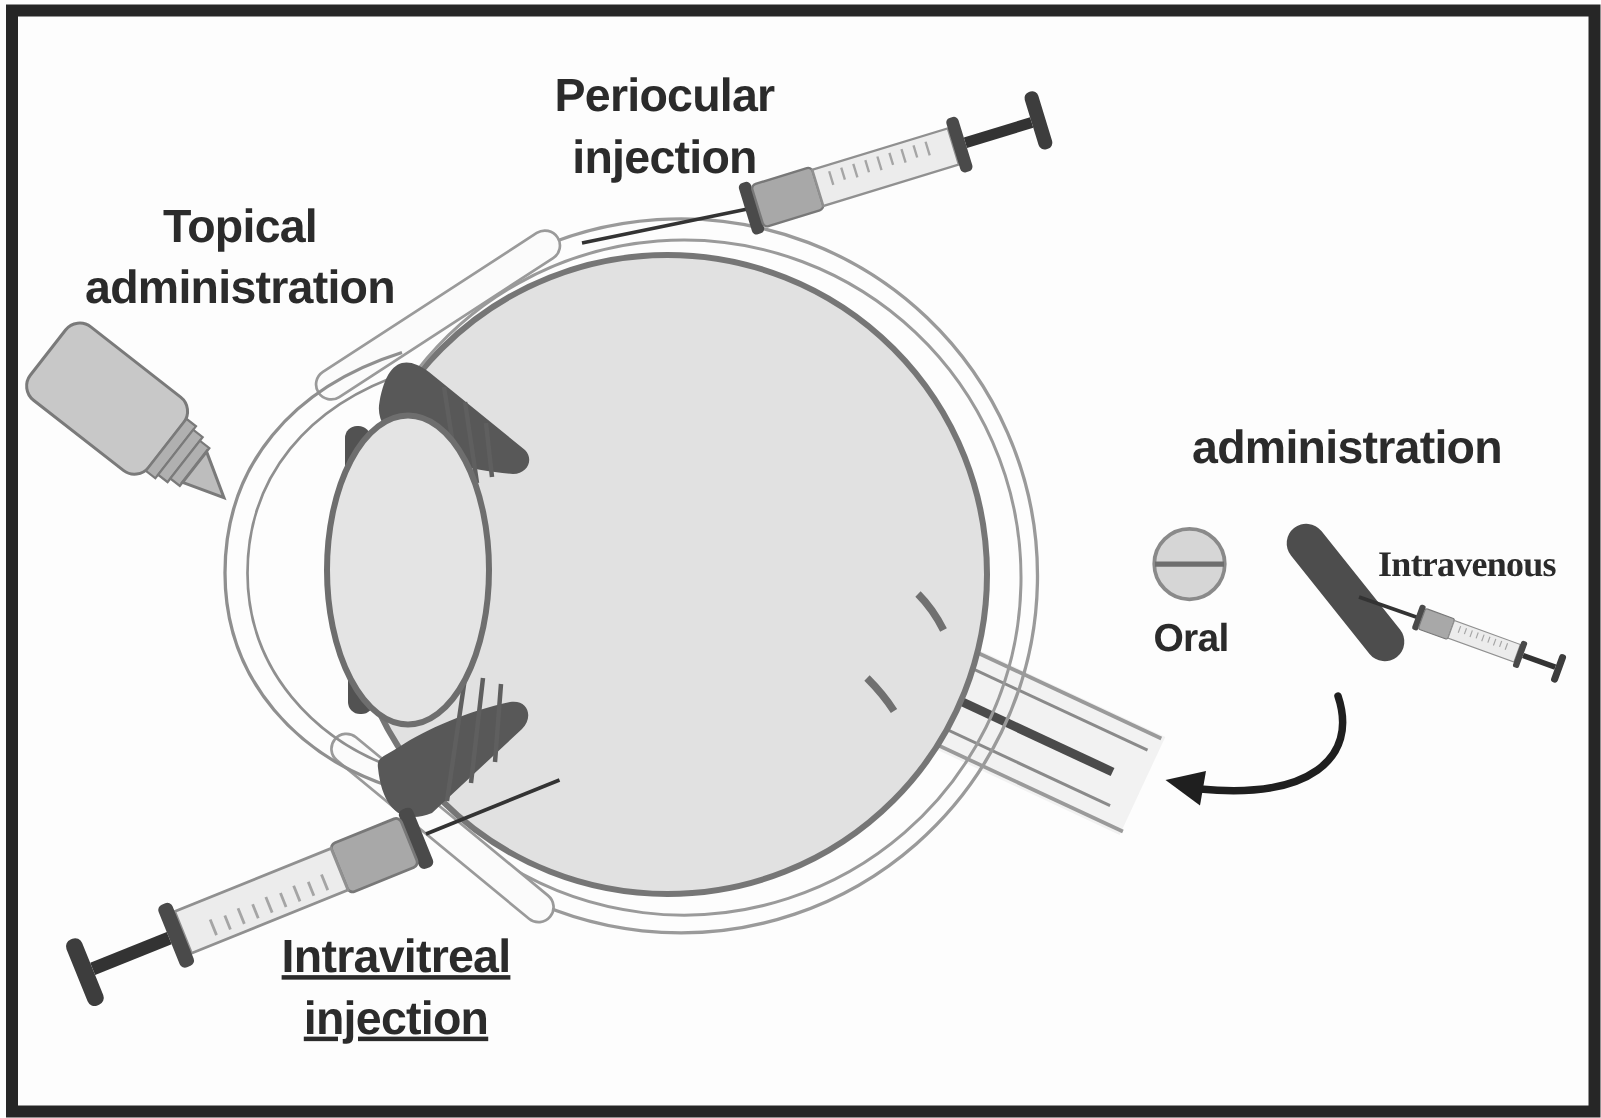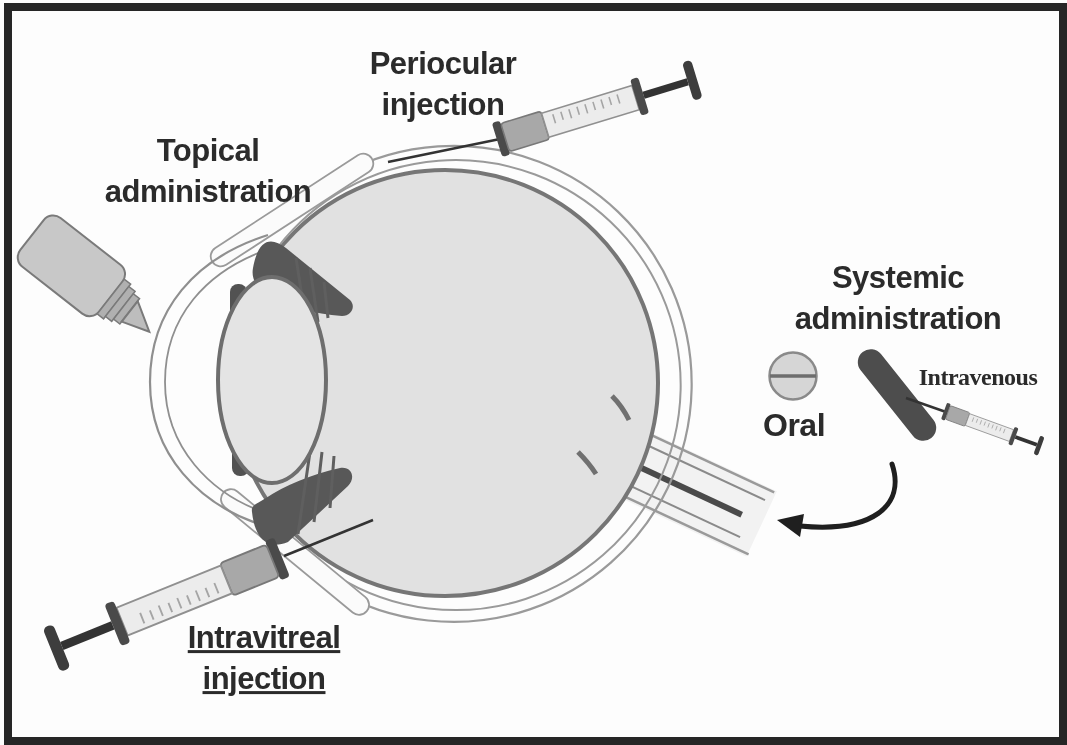--- a/index.html
+++ b/index.html
@@ -3,24 +3,24 @@
 <meta charset="utf-8">
 <style>
   html,body{margin:0;padding:0;width:1067px;height:745px;background:#ffffff;overflow:hidden;}
   #stage{position:absolute;left:0;top:0;width:1067px;height:745px;background:#fdfdfd;}
   #frame{position:absolute;left:4px;top:3px;width:1047px;height:726px;border:8px solid #262626;pointer-events:none;z-index:30;}
   #art{position:absolute;left:0;top:0;z-index:10;}
   .lbl{position:absolute;z-index:20;transform:translate(-50%,-50%);
        font-family:"Liberation Sans","DejaVu Sans",sans-serif;font-weight:bold;
        color:#2b2b2b;text-align:center;line-height:1.32;letter-spacing:-0.5px;white-space:nowrap;}
   .lbl-big{font-size:31px;}
-  .lbl-med{font-size:32px;}
+  .lbl-med{font-size:26px;}
   .lbl-sm{font-size:24px;font-family:Liberation Serif, serif;}
   #lbl-periocular{left:443px;top:85px;}
-  #lbl-topical{left:160px;top:172px;margin-left:48px;}
+  #lbl-topical{left:160px;top:172px;}
   #lbl-systemic{left:898px;top:299px;}
   #lbl-intravitreal{left:264px;top:659px;text-decoration:underline;}
   #lbl-oral{left:794px;top:425px;}
   #lbl-intravenous{left:978px;top:378px;}
 </style>
 </head>
 <body>
 
 <div id="stage">
 
@@ -124,21 +124,20 @@
     <div>Periocular</div>
     <div>injection</div>
   </div>
 
   <div class="lbl lbl-big" id="lbl-topical">
     <div>Topical</div>
     <div>administration</div>
   </div>
 
   <div class="lbl lbl-big" id="lbl-systemic">
-    <div>Systemic</div>
     <div>administration</div>
   </div>
 
   <div class="lbl lbl-big" id="lbl-intravitreal">
     <div>Intravitreal</div>
     <div>injection</div>
   </div>
 
   <div class="lbl lbl-med" id="lbl-oral">Oral</div>
 

